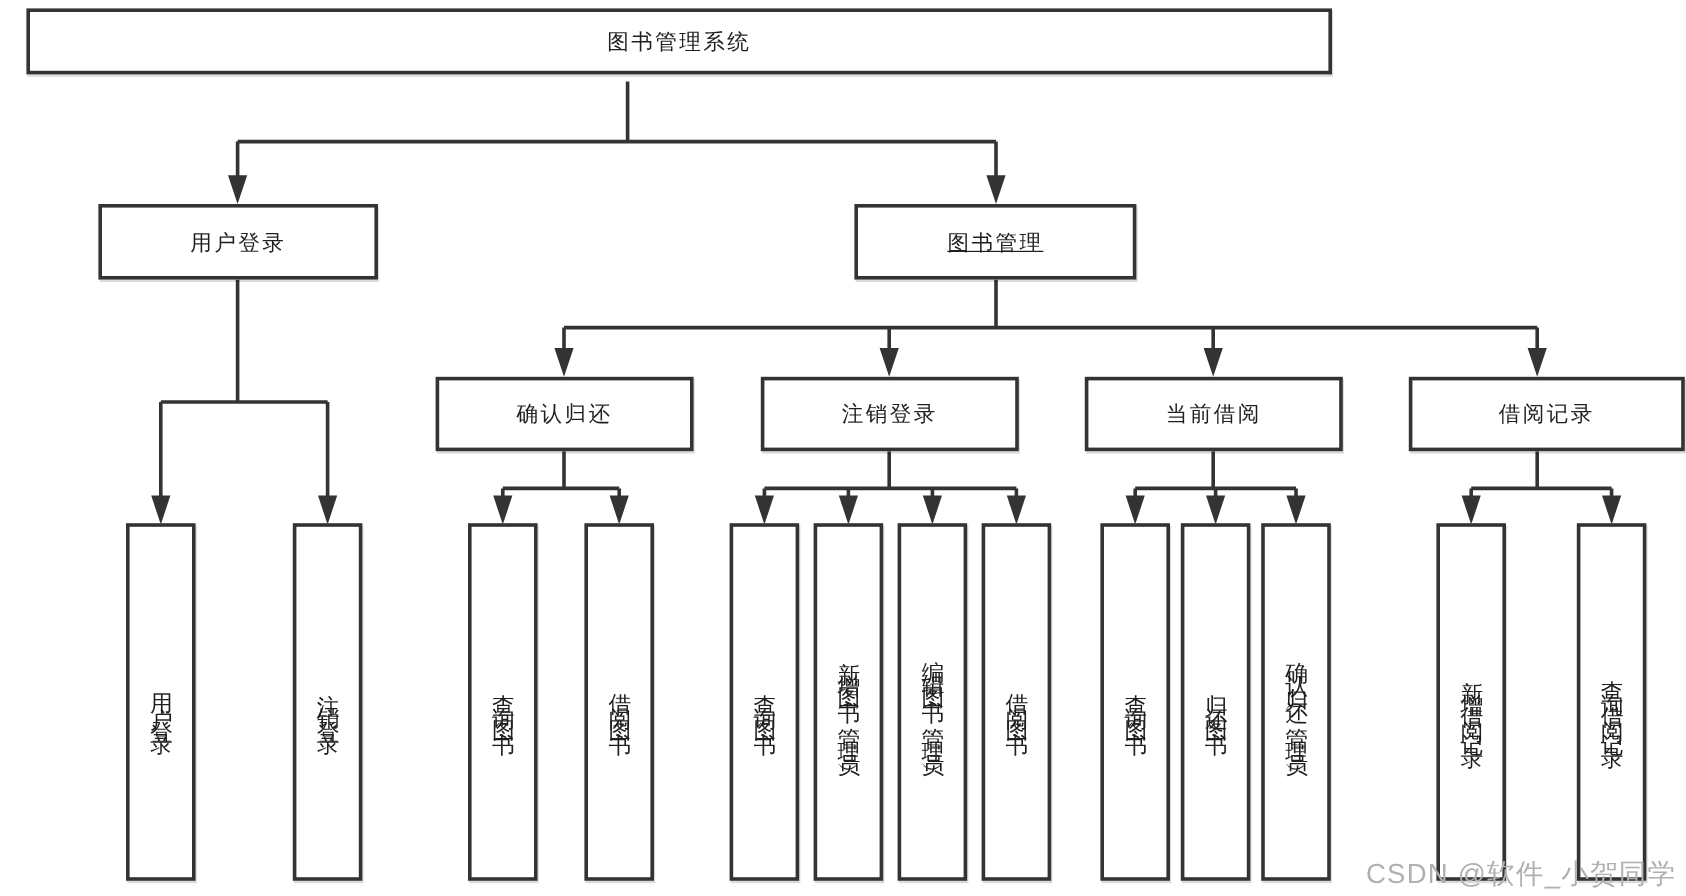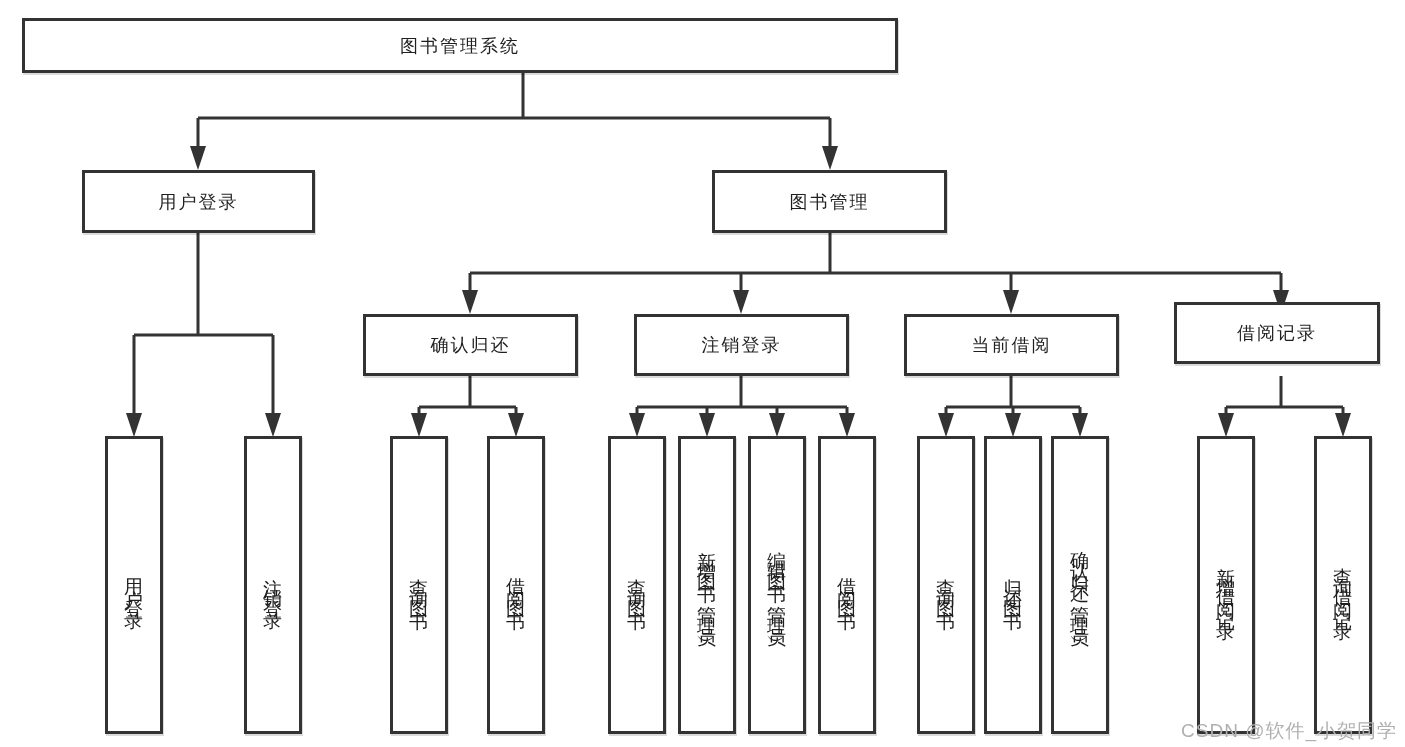--- a/index.html
+++ b/index.html
@@ -55,21 +55,21 @@
     text-orientation: mixed;
     font-size: 19px;
     letter-spacing: 11px;
     line-height: 1;
   }
   .watermark {
     position: absolute;
     right: 8px;
     bottom: 3px;
     z-index: 5;
-    font-size: 19px;
+    font-size: 23px;
     letter-spacing: 1px;
     color: var(--watermark);
     white-space: nowrap;
   }
 </style>
 </head>
 <body>
 
 <div class="canvas">
 
@@ -102,29 +102,29 @@
     <path d="M1011 376 V407 M946 407 H1080 M946 407 V416 M1013 407 V416 M1080 407 V416"></path>
     <polygon points="938,413 954,413 946,437"></polygon>
     <polygon points="1005,413 1021,413 1013,437"></polygon>
     <polygon points="1072,413 1088,413 1080,437"></polygon>
 
     <path d="M1281 376 V407 M1226 407 H1343 M1226 407 V416 M1343 407 V416"></path>
     <polygon points="1218,413 1234,413 1226,437"></polygon>
     <polygon points="1335,413 1351,413 1343,437"></polygon>
   </svg>
 
-  <div class="box h" style="left:22px; top:18px; width:876px; height:55px;text-align:right;">图书管理系统</div>
+  <div class="box h" style="left:22px; top:7px; width:1088px; height:55px;text-align:right;">图书管理系统</div>
 
   <div class="box h" style="left:82px; top:170px; width:233px; height:63px;">用户登录</div>
-  <div class="box h" style="left:712px; top:170px; width:235px; height:63px;">图书管理</div>
+  <div class="box h" style="left:712px; top:170px; width:235px; height:63px;text-decoration:underline;">图书管理</div>
 
   <div class="box h" style="left:363px; top:314px; width:215px; height:62px;">确认归还</div>
   <div class="box h" style="left:634px; top:314px; width:215px; height:62px;">注销登录</div>
   <div class="box h" style="left:904px; top:314px; width:215px; height:62px;">当前借阅</div>
-  <div class="box h" style="left:1174px; top:302px; width:206px; height:62px;">借阅记录</div>
+  <div class="box h" style="left:1174px; top:314px; width:230px; height:62px;">借阅记录</div>
 
   <div class="box v" style="left:105px; top:436px; width:58px; height:298px;">用户登录</div>
   <div class="box v" style="left:244px; top:436px; width:58px; height:298px;">注销登录</div>
 
   <div class="box v" style="left:390px; top:436px; width:58px; height:298px;">查询图书</div>
   <div class="box v" style="left:487px; top:436px; width:58px; height:298px;">借阅图书</div>
 
   <div class="box v" style="left:608px; top:436px; width:58px; height:298px;">查询图书</div>
   <div class="box v" style="left:678px; top:436px; width:58px; height:298px;">新增图书（管理员）</div>
   <div class="box v" style="left:748px; top:436px; width:58px; height:298px;">编辑图书（管理员）</div>

